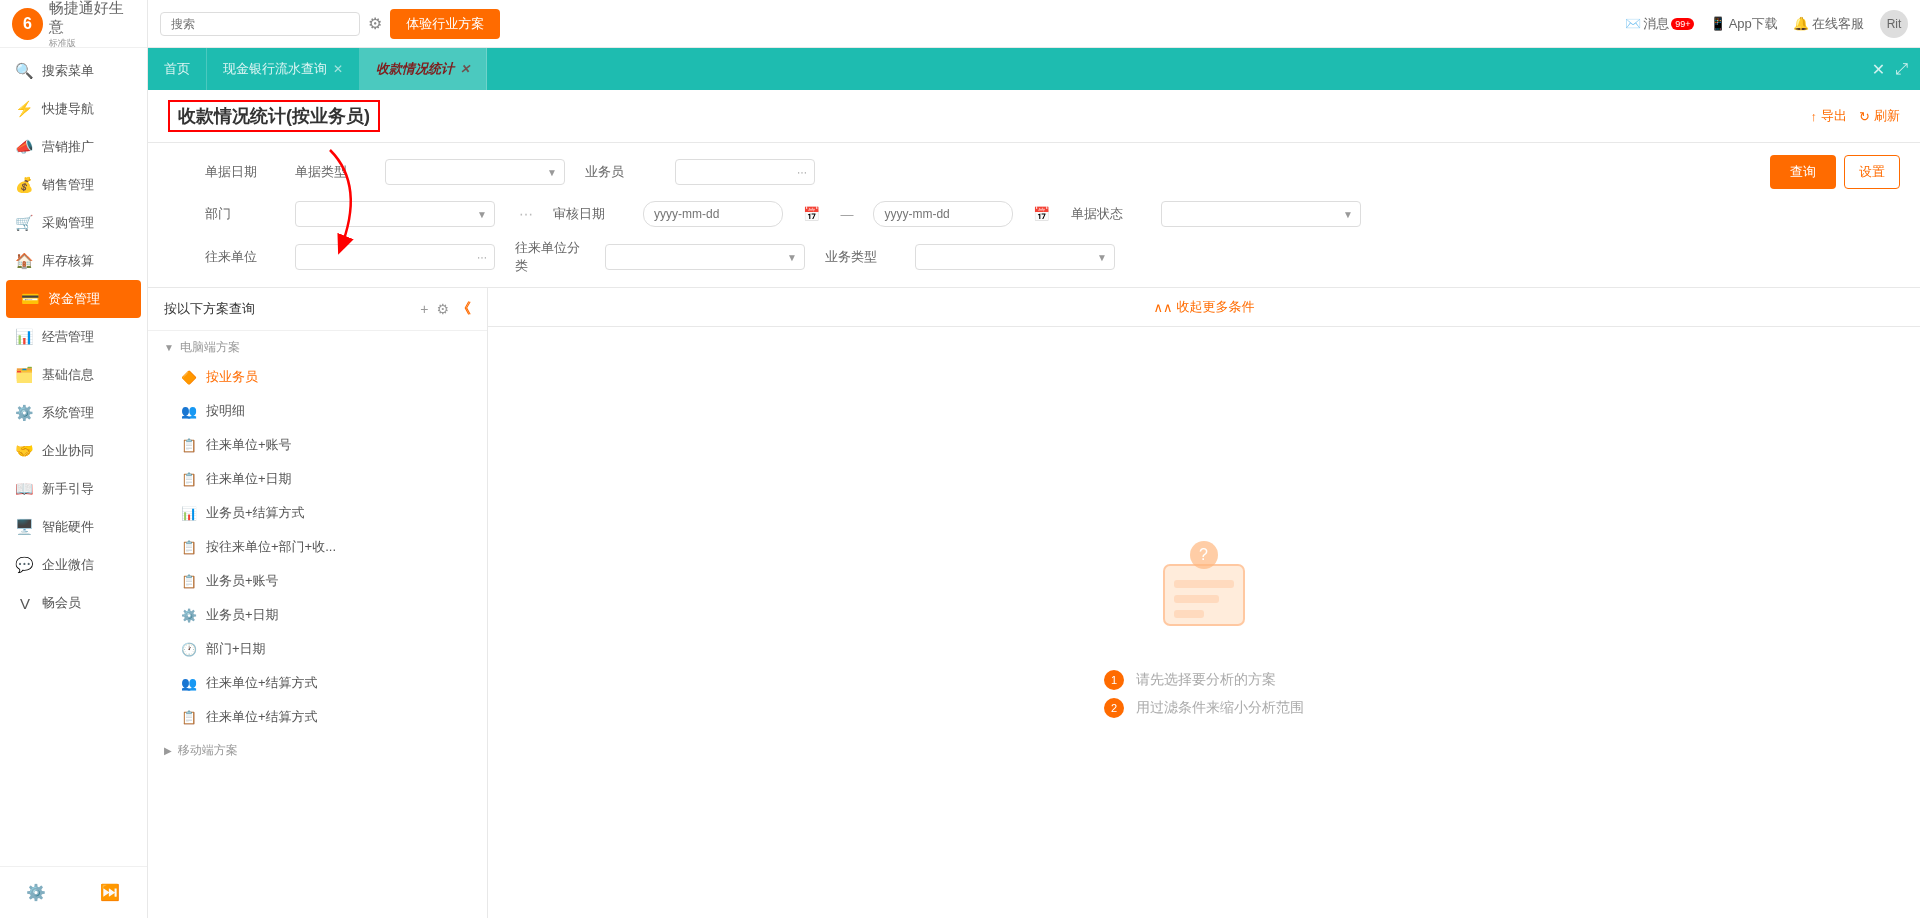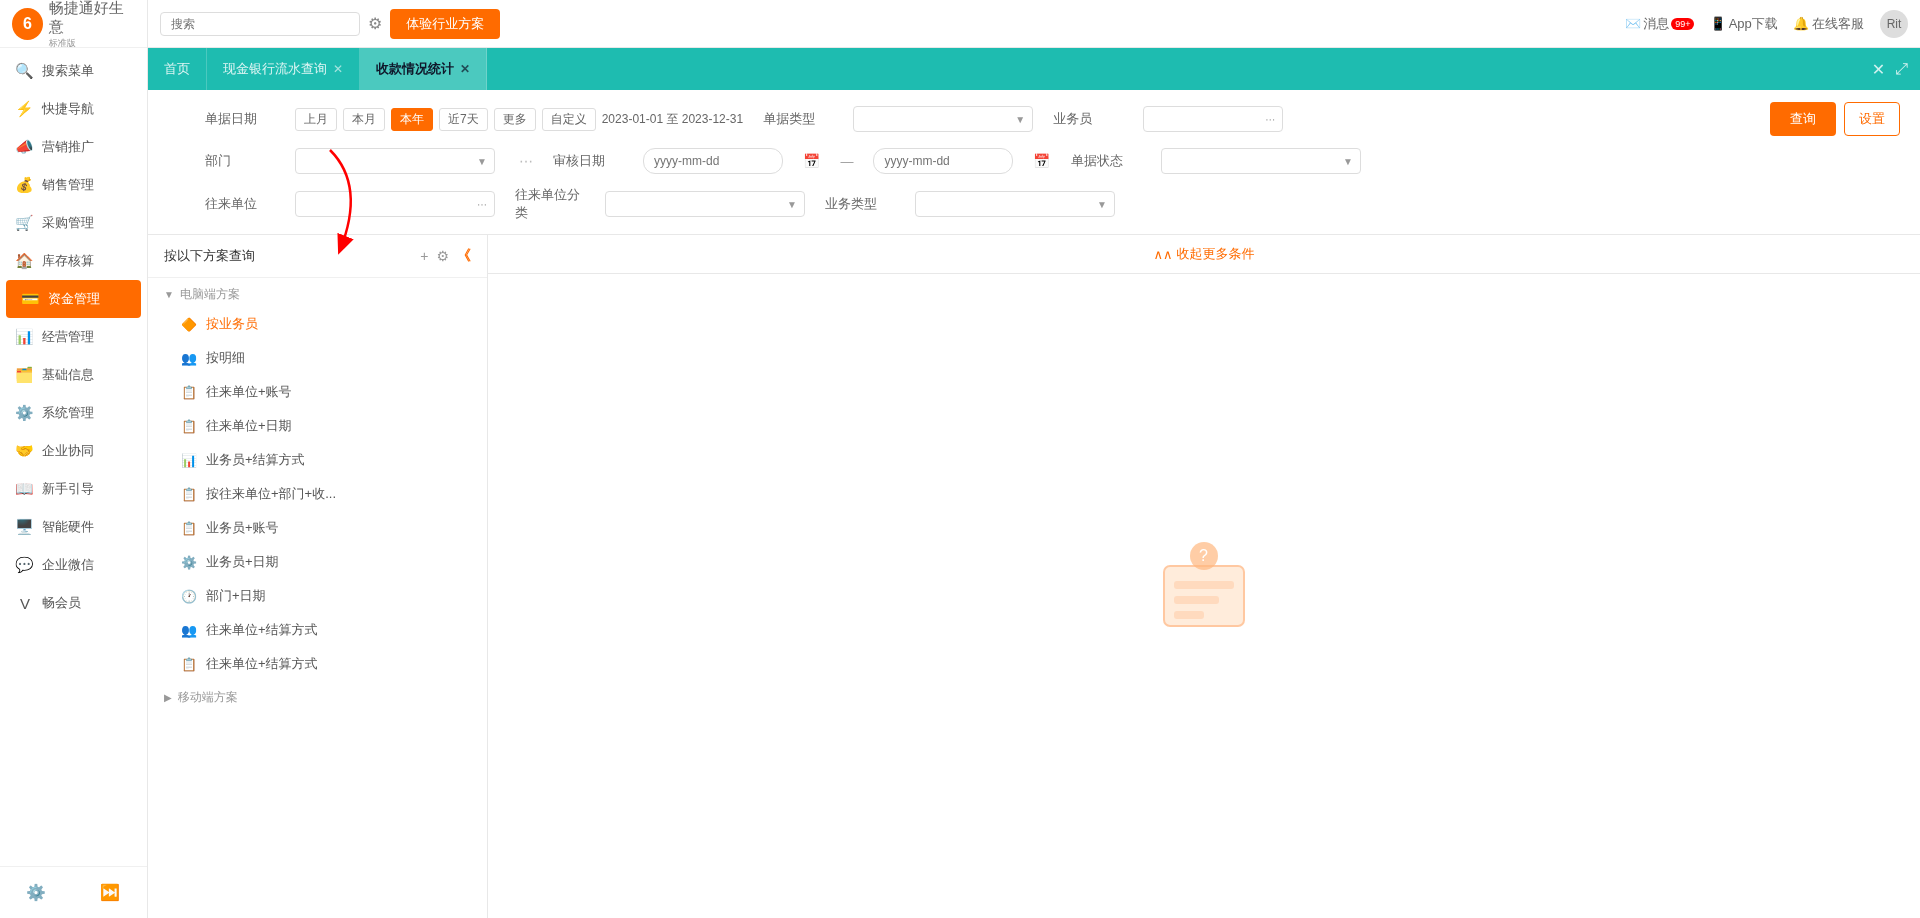--- a/index.html
+++ b/index.html
@@ -27,21 +27,21 @@
     .topbar-search input { border: 1px solid #ddd; border-radius: 4px; padding: 4px 10px; font-size: 12px; color: #999; width: 100%; }
     .topbar-right { margin-left: auto; display: flex; align-items: center; gap: 16px; }
     .topbar-trial-btn { background: #ff6b00; color: #fff; border: none; border-radius: 4px; padding: 6px 16px; cursor: pointer; font-size: 13px; }
     .badge-red { background: #f00; color: #fff; border-radius: 10px; font-size: 9px; padding: 1px 4px; vertical-align: super; }
     .gear-icon { font-size: 16px; color: #888; cursor: pointer; }
 
     
     .tabbar { height: 42px; background: #1ebcb0; display: flex; align-items: stretch; padding: 0; }
     .tab-item { display: flex; align-items: center; padding: 0 16px; color: rgba(255,255,255,0.85); font-size: 13px; cursor: pointer; gap: 6px; border-right: 1px solid rgba(255,255,255,0.2); }
     .tab-item.home { background: transparent; }
-    .tab-item.active { background: rgba(255,255,255,0.2); color: #0f172a; font-weight: bold; }
+    .tab-item.active { background: rgba(255,255,255,0.2); color: #7f1d1d; font-weight: bold; font-style: italic; }
     .tab-close { font-size: 12px; opacity: 0.7; }
     .tab-right { margin-left: auto; display: flex; align-items: center; padding-right: 12px; gap: 10px; }
     .tab-right-icon { color: rgba(255,255,255,0.8); font-size: 16px; cursor: pointer; }
 
     
     .page-content { flex: 1; display: flex; flex-direction: column; overflow: hidden; background: #f0f2f5; }
 
     
     .page-header { background: #fff; padding: 10px 20px; display: flex; align-items: center; border-bottom: 1px solid #e8e8e8; }
     .page-title { font-size: 18px; font-weight: bold; color: #333; border: 2px solid #f00; padding: 2px 8px; }
@@ -211,34 +211,38 @@
       <span class="tab-close">✕</span>
     </div>
     <div class="tab-right">
       <span class="tab-right-icon">✕</span>
       <span class="tab-right-icon">⤢</span>
     </div>
   </div>
 
   <div class="page-content">
 
+    <div class="page-header">
+      <div class="page-title">收款情况统计(按业务员)</div>
+      <div class="page-header-actions">
+        <button class="btn-export">
+          <span>↑</span>
+          <span>导出</span>
+        </button>
+        <button class="btn-refresh">
+          <span>↻</span>
+          <span>刷新</span>
+        </button>
+      </div>
+    </div>
 
     <div class="filter-panel">
 
       <div class="filter-row">
         <span class="filter-label">单据日期</span>
-        <div class="filter-date-group">
-          <button class="date-btn">上月</button>
-          <button class="date-btn">本月</button>
-          <button class="date-btn active">本年</button>
-          <button class="date-btn">近7天</button>
-          <button class="date-btn">更多</button>
-          <button class="date-btn">自定义</button>
-          <span class="date-range">2023-01-01 至 2023-12-31</span>
-        </div>
         <span class="filter-label">单据类型</span>
         <div class="select-wrapper">
           <select class="filter-select"></select>
           <span class="select-arrow">▼</span>
         </div>
         <span class="filter-label">业务员</span>
         <div class="select-wrapper">
           <select class="filter-select" style="min-width:140px;"></select>
           <span class="select-arrow">⋯</span>
         </div>
@@ -368,20 +372,30 @@
         <div class="empty-state">
 
           <svg class="empty-illustration" viewBox="0 0 120 120">
             <rect x="20" y="40" width="80" height="60" rx="6" fill="#ffe4cc" stroke="#ffb27a" stroke-width="2"></rect>
             <rect x="30" y="55" width="60" height="8" rx="3" fill="#ffb27a" opacity="0.5"></rect>
             <rect x="30" y="70" width="45" height="8" rx="3" fill="#ffb27a" opacity="0.5"></rect>
             <rect x="30" y="85" width="30" height="8" rx="3" fill="#ffb27a" opacity="0.5"></rect>
             <circle cx="60" cy="30" r="14" fill="#ff9a4a" opacity="0.7"></circle>
             <text x="55" y="35" font-size="16" fill="white">?</text>
           </svg>
+          <div class="empty-steps">
+            <div>
+              <span class="step-num">1</span>
+              <span>请先选择要分析的方案</span>
+            </div>
+            <div>
+              <span class="step-num">2</span>
+              <span>用过滤条件来缩小分析范围</span>
+            </div>
+          </div>
         </div>
       </div>
     </div>
   </div>
 </div>
 
 <div style="position:fixed; top:140px; left:270px; pointer-events:none; z-index:9999;">
   <svg width="120" height="130">
     <defs>
       <marker id="arrowhead" markerWidth="8" markerHeight="7" refX="6" refY="3.5" orient="auto">

